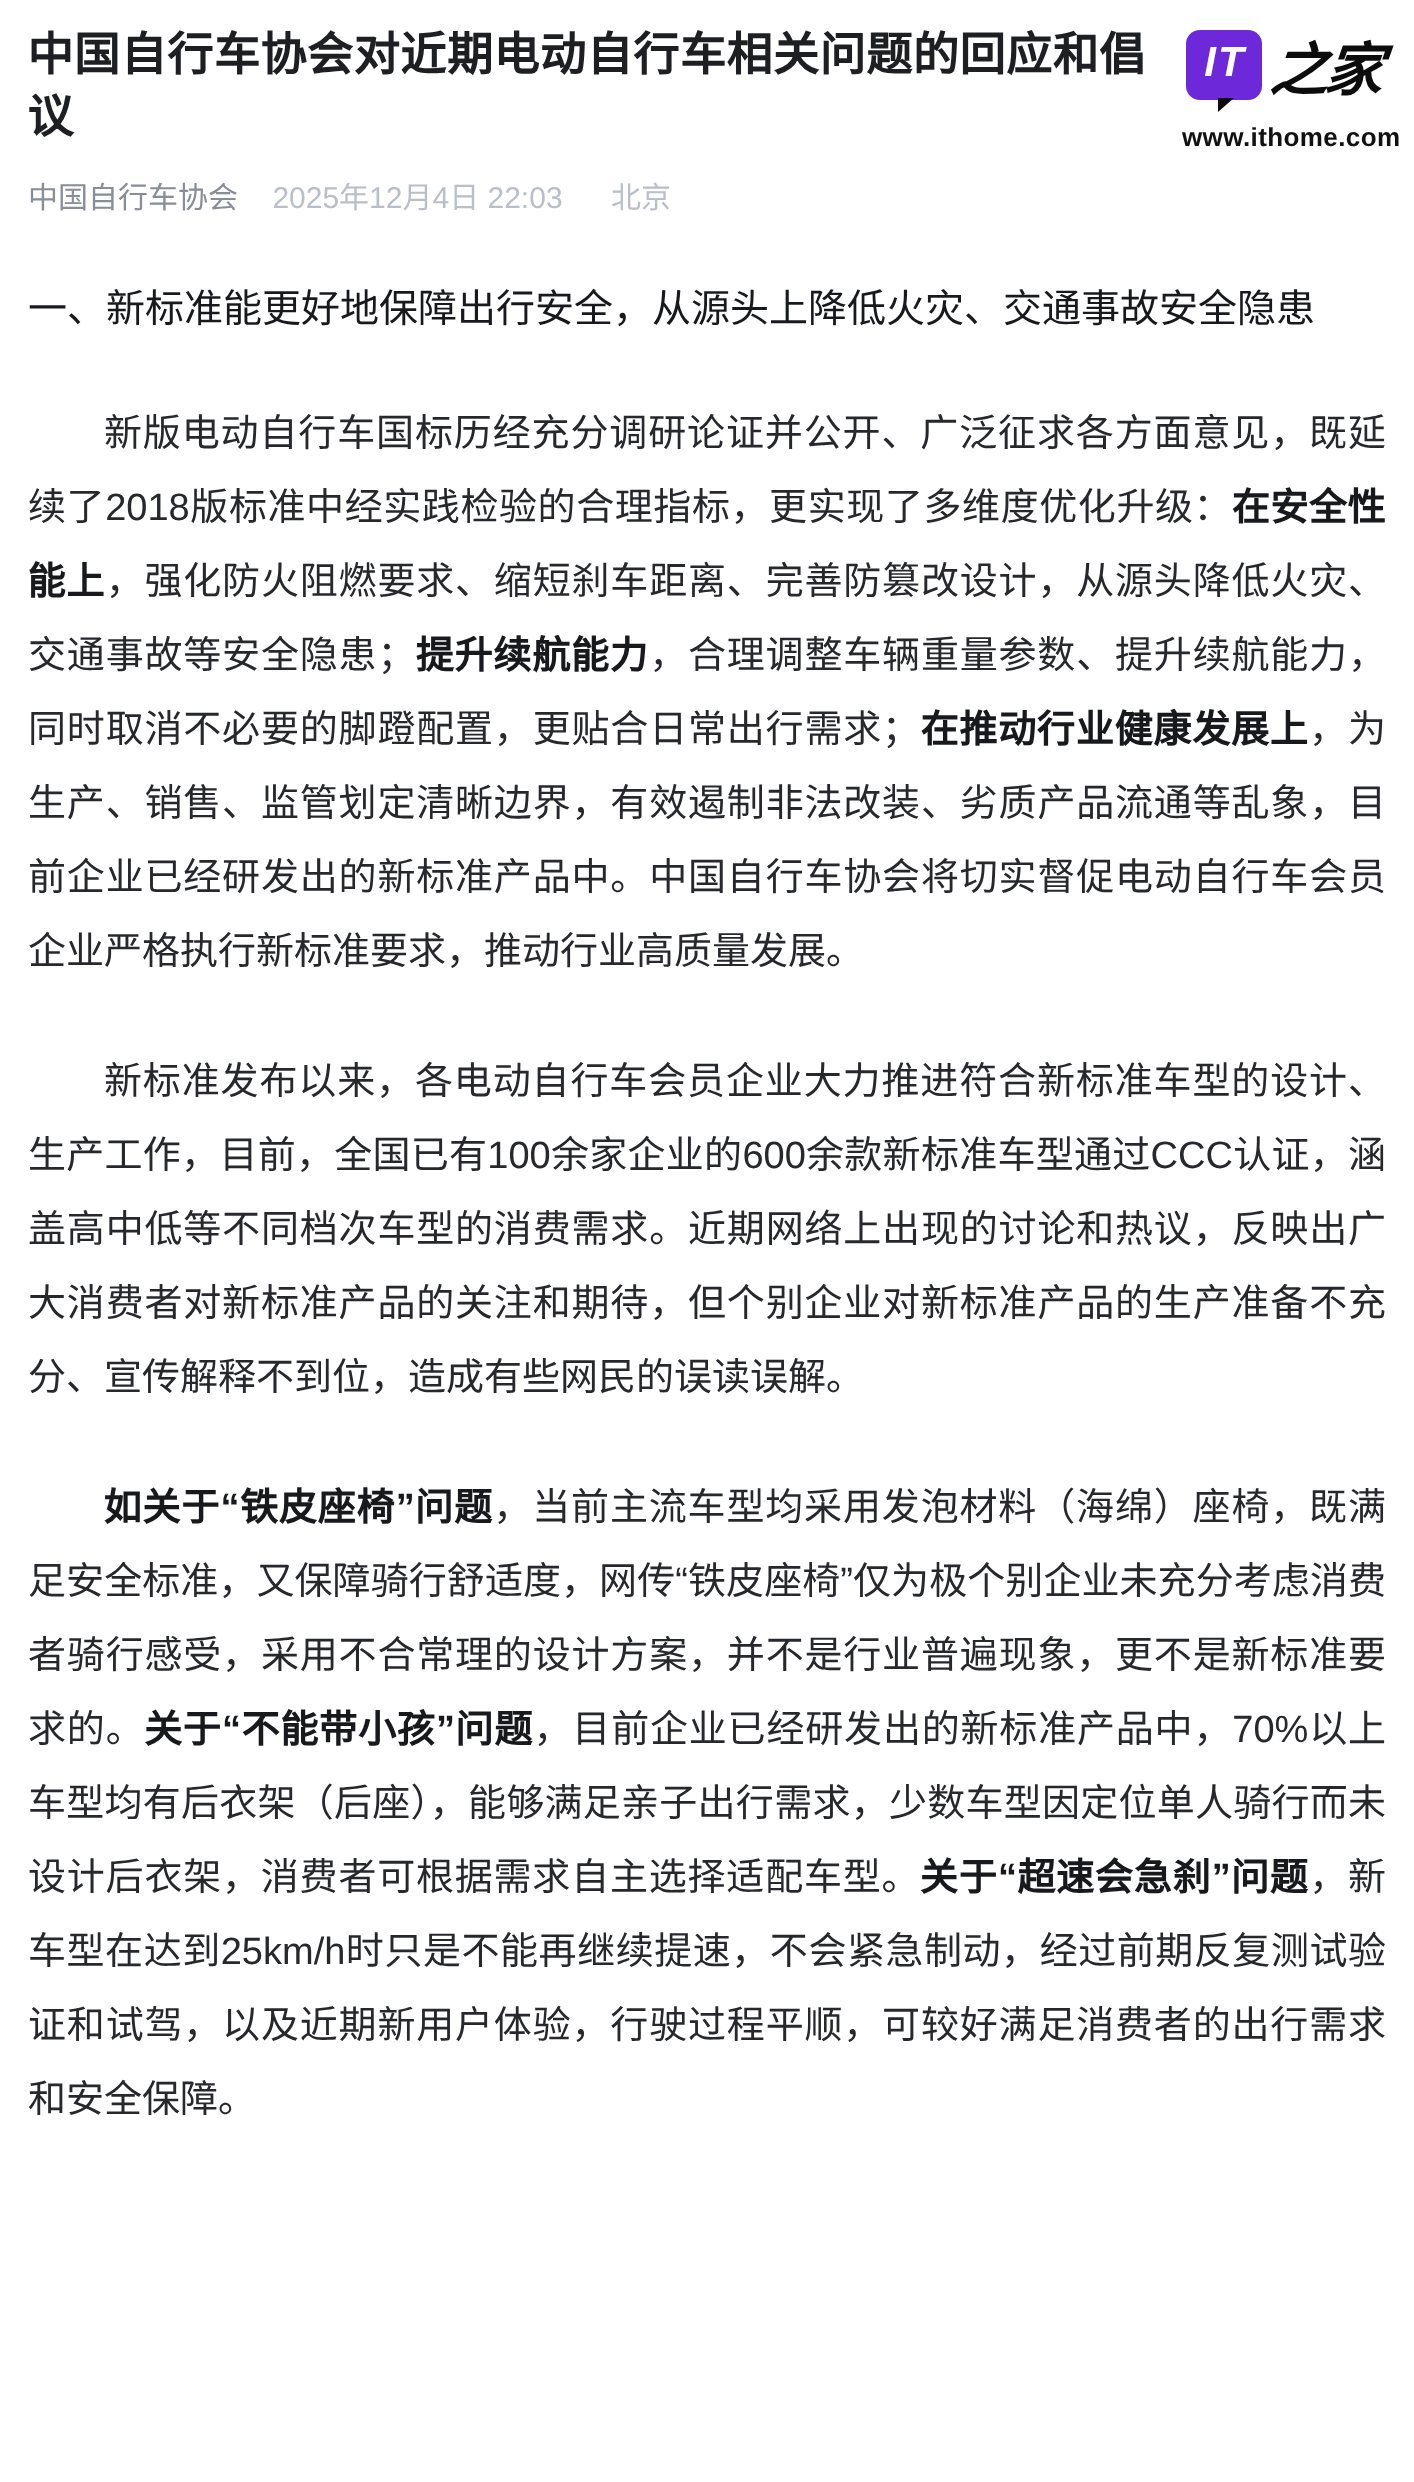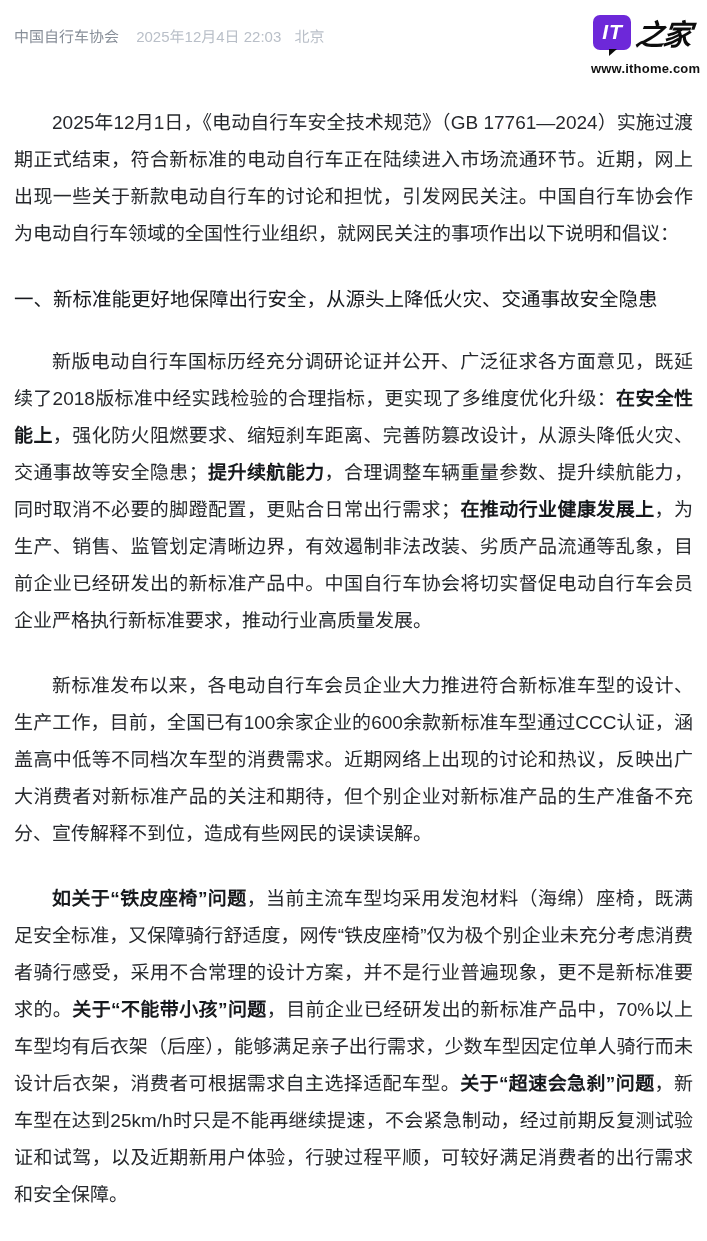--- a/index.html
+++ b/index.html
@@ -31,21 +31,21 @@
     line-height: 1.35;
     letter-spacing: 0.3px;
   }
   .byline {
     margin-top: 13px;
     font-size: 15px;
     white-space: nowrap;
   }
   .byline .author { color: #878e98; text-align: center; }
   .byline .date { color: #b9bfc8; margin-left: 13px; }
-  .byline .loc  { color: #b9bfc8; margin-left: 9px; }
+  .byline .loc  { color: #b9bfc8; margin-left: 20px; }
   
   .logo {
     width: 102px;
     flex: 0 0 auto;
     text-align: center;
     cursor: pointer;
   }
   .logo-row {
     display: flex;
     align-items: center;
@@ -112,38 +112,38 @@
   }
   .article .b { font-weight: 700; color: #17191d; }
 </style>
 </head>
 <body>
 
 <div class="page">
 
   <div class="header">
     <div class="head-left">
+      <h1 class="article-title">中国自行车协会对近期电动自行车相关问题的回应和倡议</h1>
       <div class="byline">
         <span class="author">中国自行车协会</span>
         <span class="date">2025年12月4日 22:03</span>
         <span class="loc">北京</span>
       </div>
     </div>
 
     <div class="logo">
       <div class="logo-row">
         <div class="logo-box">IT</div>
         <div class="logo-home">之家</div>
       </div>
       <div class="logo-url">www.ithome.com</div>
     </div>
   </div>
 
   <div class="article">
-    <p><span>2025年12月1日，《电动自行车安全技术规范》（GB 17761—2024）实施过渡期正式结束，符合新标准的电动自行车正在陆续进入市场流通环节。近期，网上出现一些关于新款电动自行车的讨论和担忧，引发网民关注。中国自行车协会作为电动自行车领域的全国性行业组织，就网民关注的事项作出以下说明和倡议：</span></p>
     <h2>一、新标准能更好地保障出行安全，从源头上降低火灾、交通事故安全隐患</h2>
     <p><span>新版电动自行车国标历经充分调研论证并公开、广泛征求各方面意见，既延续了2018版标准中经实践检验的合理指标，更实现了多维度优化升级：</span><span class="b">在安全性能上</span><span>，强化防火阻燃要求、缩短刹车距离、完善防篡改设计，从源头降低火灾、交通事故等安全隐患；</span><span class="b">提升续航能力</span><span>，合理调整车辆重量参数、提升续航能力，同时取消不必要的脚蹬配置，更贴合日常出行需求；</span><span class="b">在推动行业健康发展上</span><span>，为生产、销售、监管划定清晰边界，有效遏制非法改装、劣质产品流通等乱象，目前企业已经研发出的新标准产品中。中国自行车协会将切实督促电动自行车会员企业严格执行新标准要求，推动行业高质量发展。</span></p>
     <p><span>新标准发布以来，各电动自行车会员企业大力推进符合新标准车型的设计、生产工作，目前，全国已有100余家企业的600余款新标准车型通过CCC认证，涵盖高中低等不同档次车型的消费需求。近期网络上出现的讨论和热议，反映出广大消费者对新标准产品的关注和期待，但个别企业对新标准产品的生产准备不充分、宣传解释不到位，造成有些网民的误读误解。</span></p>
     <p><span class="b">如关于“铁皮座椅”问题</span><span>，当前主流车型均采用发泡材料（海绵）座椅，既满足安全标准，又保障骑行舒适度，网传“铁皮座椅”仅为极个别企业未充分考虑消费者骑行感受，采用不合常理的设计方案，并不是行业普遍现象，更不是新标准要求的。</span><span class="b">关于“不能带小孩”问题</span><span>，目前企业已经研发出的新标准产品中，70%以上车型均有后衣架（后座），能够满足亲子出行需求，少数车型因定位单人骑行而未设计后衣架，消费者可根据需求自主选择适配车型。</span><span class="b">关于“超速会急刹”问题</span><span>，新车型在达到25km/h时只是不能再继续提速，不会紧急制动，经过前期反复测试验证和试驾，以及近期新用户体验，行驶过程平顺，可较好满足消费者的出行需求和安全保障。</span></p>
 
   </div>
 
 </div>
 
 </body></html>

